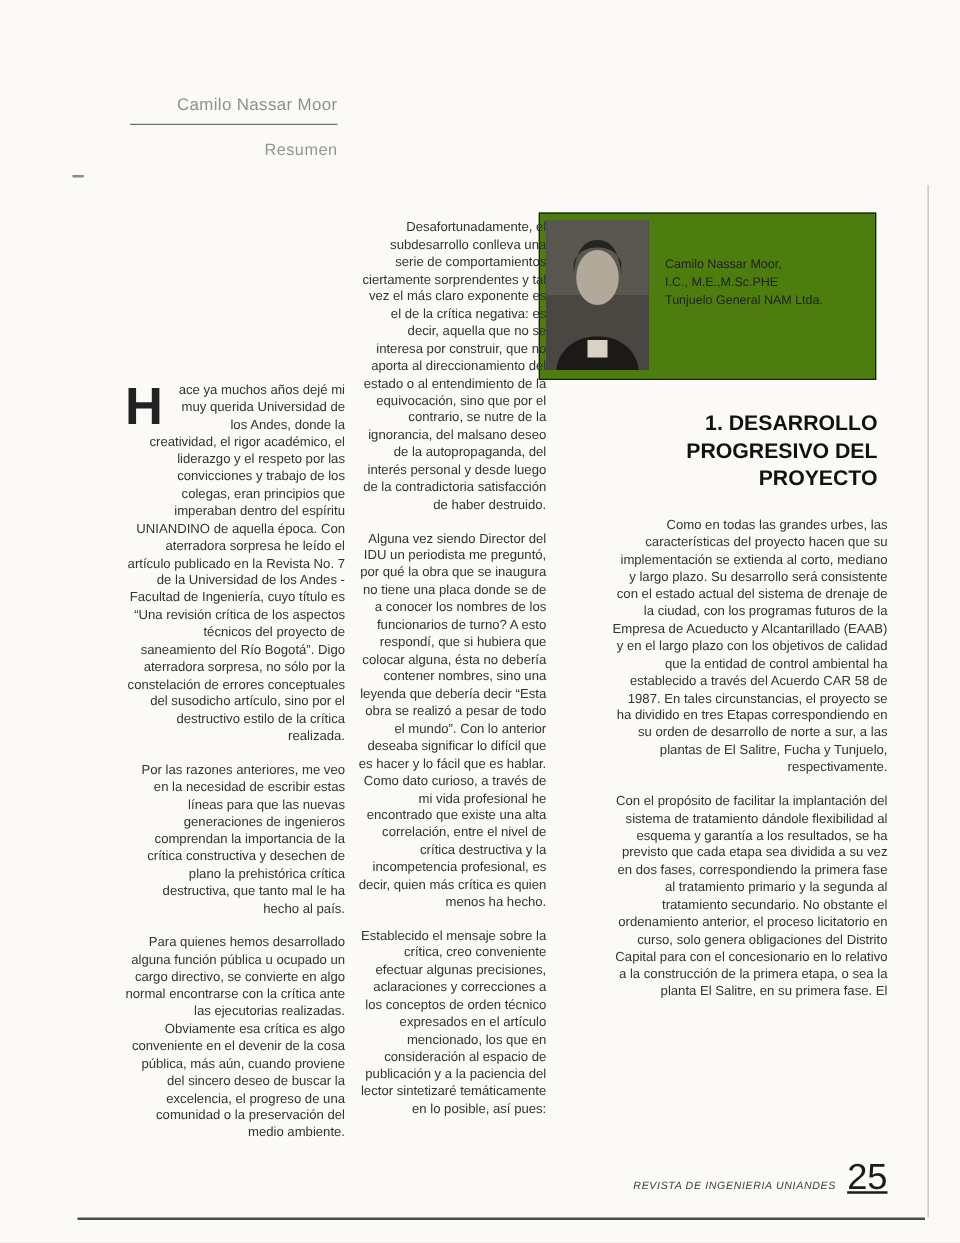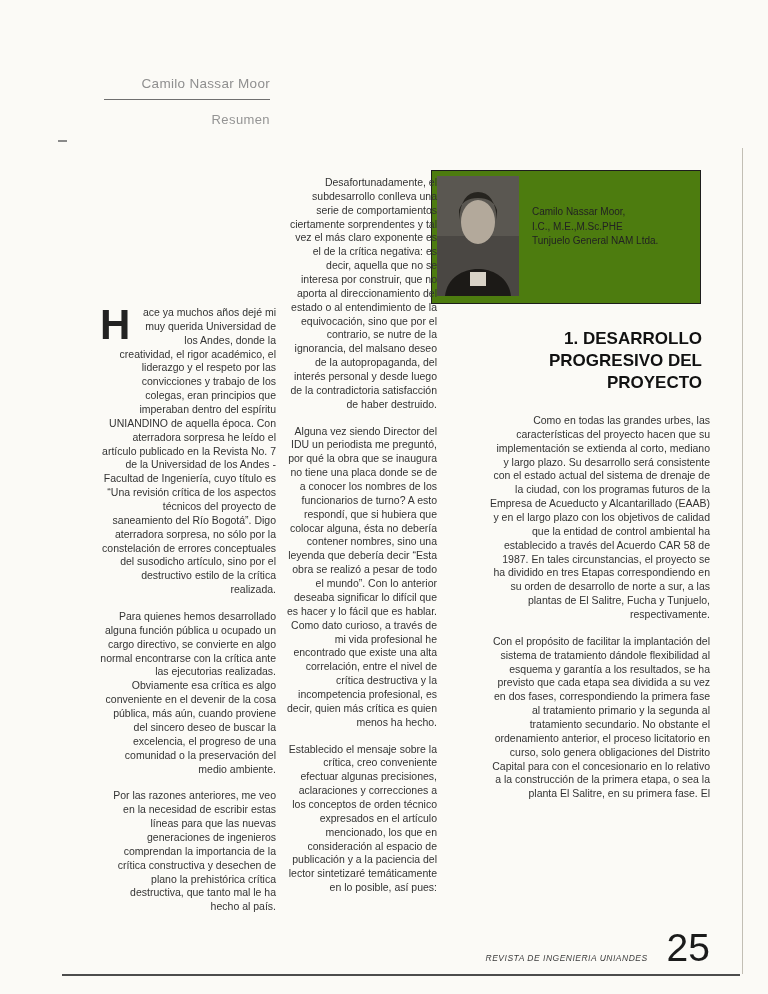--- a/index.html
+++ b/index.html
@@ -49,24 +49,24 @@
     font-size:10px;line-height:1.45;color:#222;
   }
   
   .right-heading{
     position:absolute;left:520px;top:328px;width:182px;
     text-align:right;font-weight:bold;font-size:17px;line-height:1.3;color:#111;
   }
   
   .footer{
     position:absolute;right:58px;top:926px;
-    display:flex;align-items:baseline;gap:19px;
+    display:flex;align-items:baseline;gap:9px;
   }
   .footer-journal{font-style:italic;font-size:8.5px;letter-spacing:.5px;color:#3c3c3c;}
-  .footer-page{font-size:39px;color:#1b1b1b;font-weight:400;}
+  .footer-page{font-size:29px;color:#1b1b1b;font-weight:400;text-decoration:underline;}
   
   .scan-line-bottom{position:absolute;left:62px;top:974px;width:678px;height:2px;background:#4c4c4c;}
   .scan-line-right{position:absolute;left:742px;top:148px;width:1px;height:826px;background:#c2beb4;}
   .scan-dash{position:absolute;left:58px;top:140px;width:9px;height:2px;background:#8a8a8a;}
 </style>
 </head>
 <body>
 
 <div class="page">
 
@@ -93,22 +93,22 @@
       <div>Camilo Nassar Moor,</div>
       <div>I.C., M.E.,M.Sc.PHE</div>
       <div>Tunjuelo General  NAM  Ltda.</div>
     </div>
   </div>
 
   <div class="col-left body-text">
     <p>
       <span class="dropcap">H</span><span>ace ya muchos años dejé mi muy querida Universidad de los Andes, donde la creatividad, el rigor académico, el liderazgo y el respeto por las convicciones y trabajo de los colegas, eran principios que imperaban dentro del espíritu UNIANDINO de aquella época. Con aterradora sorpresa he leído el artículo publicado en la Revista No. 7 de la Universidad de los Andes - Facultad de Ingeniería, cuyo título es “Una revisión crítica de los aspectos técnicos del proyecto de saneamiento del Río Bogotá”. Digo aterradora sorpresa, no sólo por la constelación de errores conceptuales del susodicho artículo, sino por el destructivo estilo de la crítica realizada.</span>
     </p>
+    <p>Por las razones anteriores, me veo en la necesidad de escribir estas líneas para que las nuevas generaciones de ingenieros comprendan la importancia de la crítica constructiva y desechen de plano la prehistórica crítica destructiva, que tanto mal le ha hecho al país.</p>
     <p>Para quienes hemos desarrollado alguna función pública u ocupado un cargo directivo, se convierte en algo normal encontrarse con la crítica ante las ejecutorias realizadas. Obviamente esa crítica es algo conveniente en el devenir de la cosa pública, más aún, cuando proviene del sincero deseo de buscar la excelencia, el progreso de una comunidad o la preservación del medio ambiente.</p>
-    <p>Por las razones anteriores, me veo en la necesidad de escribir estas líneas para que las nuevas generaciones de ingenieros comprendan la importancia de la crítica constructiva y desechen de plano la prehistórica crítica destructiva, que tanto mal le ha hecho al país.</p>
   </div>
 
   <div class="col-mid body-text">
     <p>Desafortunadamente, el subdesarrollo conlleva una serie de comportamientos ciertamente sorprendentes y tal vez el más claro exponente es el de la crítica negativa: es decir, aquella que no se interesa por construir, que no aporta al direccionamiento del estado o al entendimiento de la equivocación, sino que por el contrario, se nutre de la ignorancia, del malsano deseo de la autopropaganda, del interés personal y desde luego de la contradictoria satisfacción de haber destruido.</p>
     <p>Alguna vez siendo Director del IDU un periodista me preguntó, por qué la obra que se inaugura no tiene una placa donde se de a conocer los nombres de los funcionarios de turno? A esto respondí, que si hubiera que colocar alguna, ésta no debería contener nombres, sino una leyenda que debería decir “Esta obra se realizó a pesar de todo el mundo”. Con lo anterior deseaba significar lo difícil que es hacer y lo fácil que es hablar. Como dato curioso, a través de mi vida profesional he encontrado que existe una alta correlación, entre el nivel de crítica destructiva y la incompetencia profesional, es decir, quien más crítica es quien menos ha hecho.</p>
     <p>Establecido el mensaje sobre la crítica, creo conveniente efectuar algunas precisiones, aclaraciones y correcciones a los conceptos de orden técnico expresados en el artículo mencionado, los que en consideración al espacio de publicación y a la paciencia del lector sintetizaré temáticamente en lo posible, así pues:</p>
   </div>
 
   <div class="right-heading">1. DESARROLLO PROGRESIVO DEL PROYECTO</div>
   <div class="col-right body-text">

